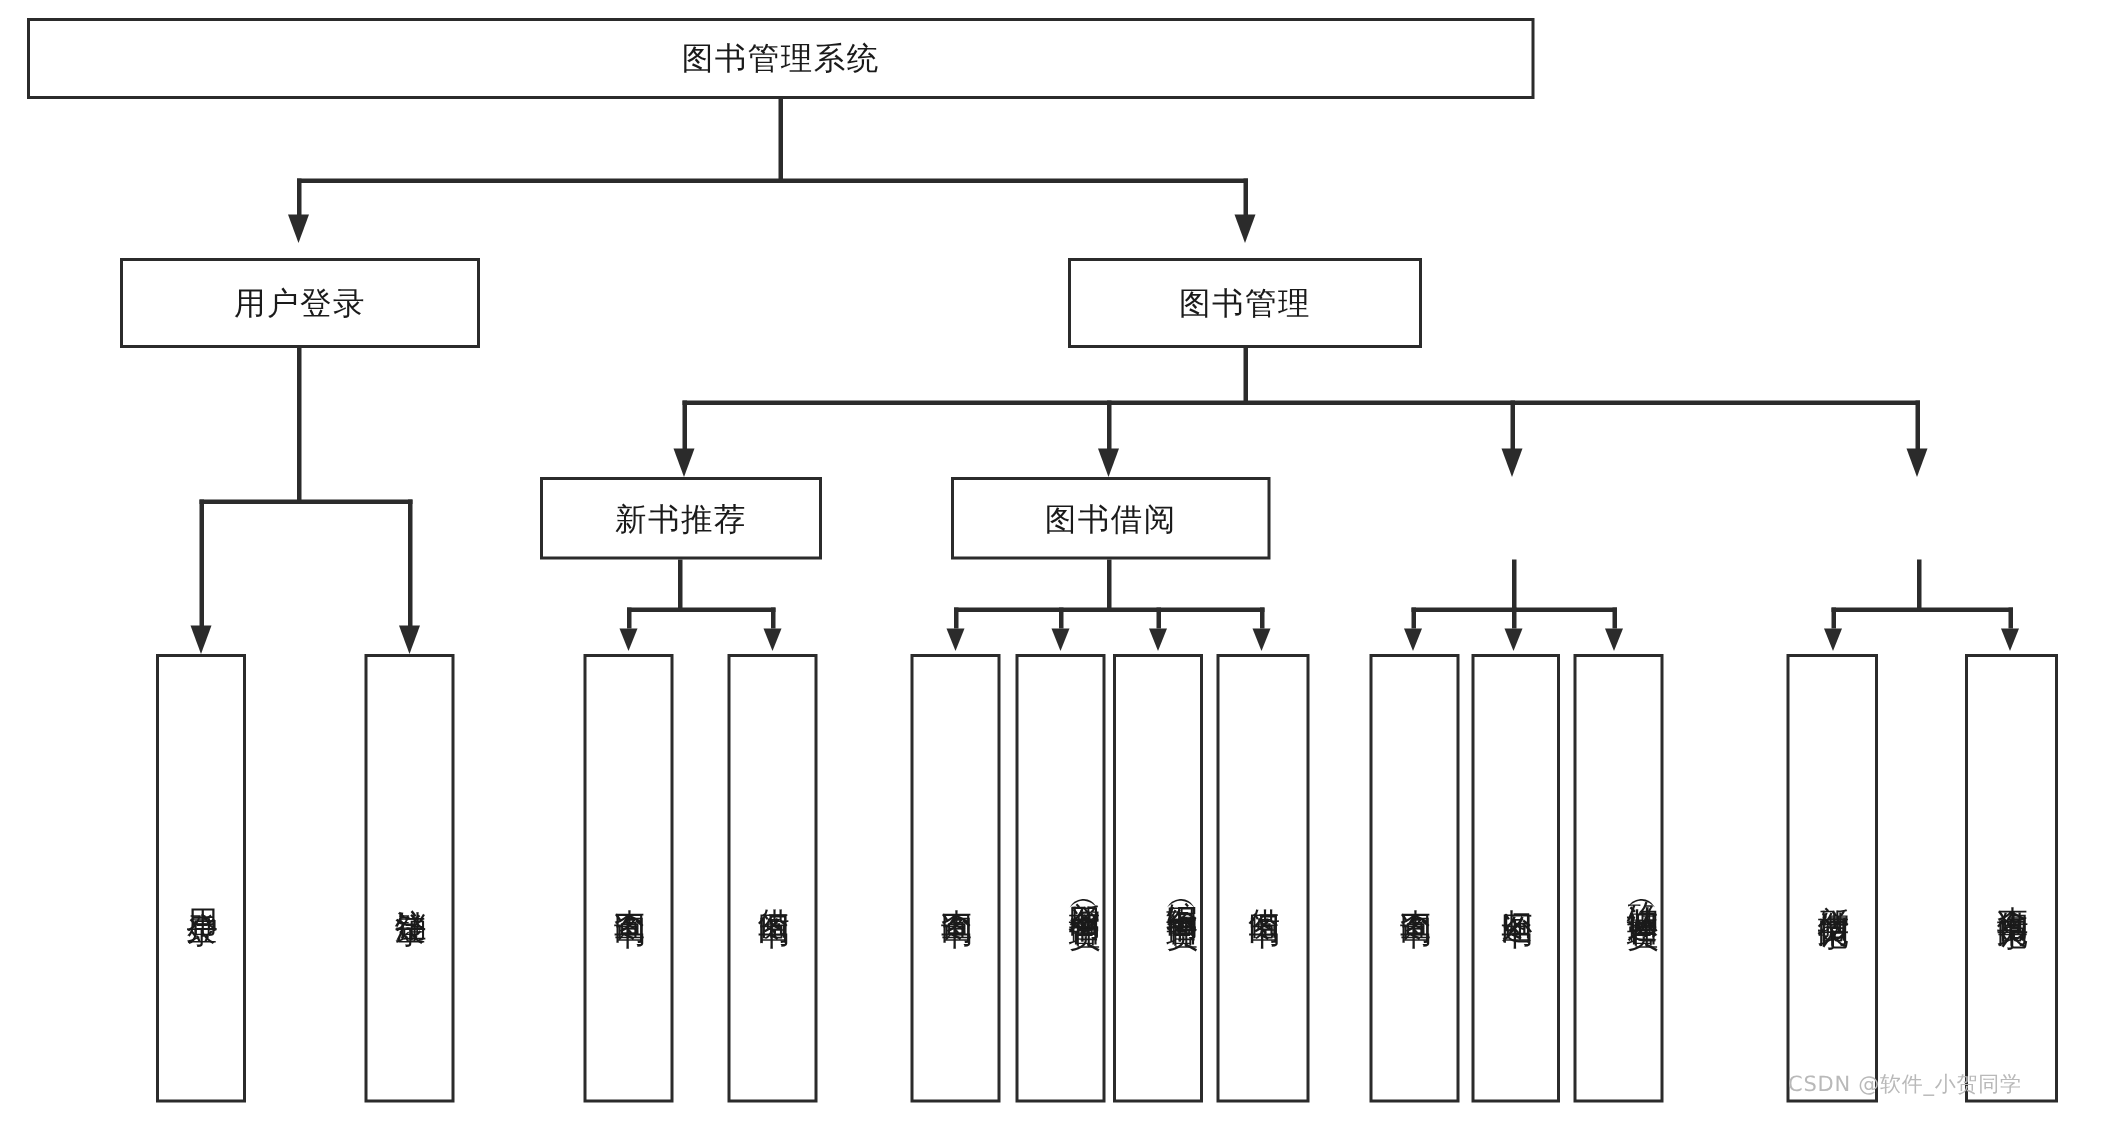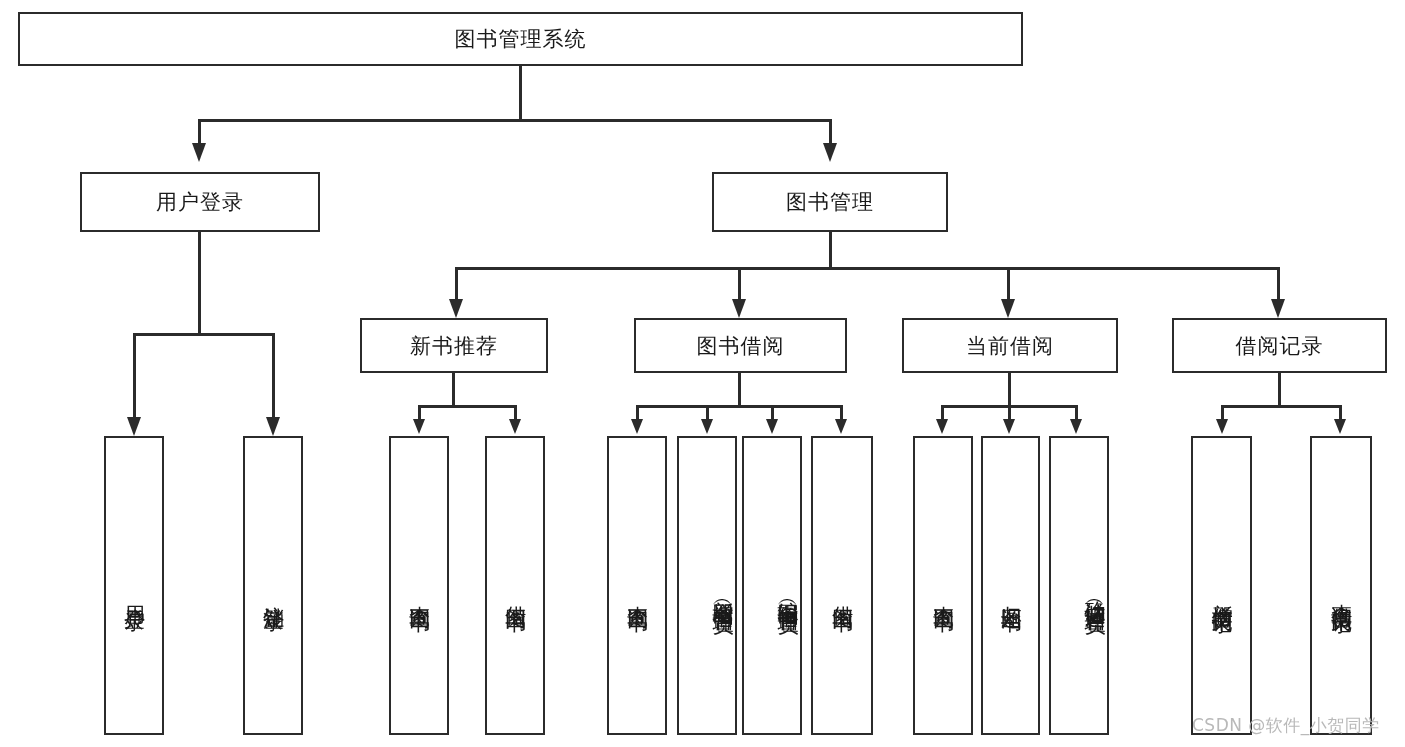--- a/index.html
+++ b/index.html
@@ -10,21 +10,21 @@
   .node.h{font-size:21px;letter-spacing:1px;}
   .node.v{writing-mode:vertical-rl;text-orientation:upright;font-size:21px;line-height:1.22;
           letter-spacing:2px;padding-top:14px;align-items:flex-start;justify-content:center;}
   .node.vmid{align-items:center;}
   .conn{position:absolute;background:#2b2b2b;}
   .vline{width:3px;}
   .hline{height:3px;}
   .arrow{position:absolute;width:0;height:0;border-left:7px solid transparent;
          border-right:7px solid transparent;border-top:19px solid #2b2b2b;}
   .arrow.small{border-left-width:6px;border-right-width:6px;border-top-width:15px;}
-  .wm{position:absolute;font-size:17px;color:#b9b9b9;letter-spacing:0.5px;white-space:nowrap;}
+  .wm{position:absolute;font-size:14px;color:#b9b9b9;letter-spacing:0.5px;white-space:nowrap;}
 </style>
 </head>
 <body>
 
 <div id="canvas">
 
   <div class="node h" style="left:18px;top:12px;width:1005px;height:54px;">
     <span>图书管理系统</span>
   </div>
 
@@ -58,26 +58,20 @@
   <div class="arrow" style="left:449px;top:299px;"></div>
   <div class="arrow" style="left:732px;top:299px;"></div>
   <div class="arrow" style="left:1001px;top:299px;"></div>
   <div class="arrow" style="left:1271px;top:299px;"></div>
 
   <div class="node h" style="left:634px;top:318px;width:213px;height:55px;">
     <span>图书借阅</span>
   </div>
   <div class="node h" style="left:360px;top:318px;width:188px;height:55px;">
     <span>新书推荐</span>
-  </div>
-  <div class="node h" style="left:902px;top:318px;width:216px;height:55px;">
-    <span>当前借阅</span>
-  </div>
-  <div class="node h" style="left:1172px;top:318px;width:215px;height:55px;">
-    <span>借阅记录</span>
   </div>
 
   <div class="conn vline" style="left:452px;top:373px;height:35px;"></div>
   <div class="conn hline" style="left:418px;top:405px;width:99px;"></div>
   <div class="conn vline" style="left:418px;top:405px;height:14px;"></div>
   <div class="conn vline" style="left:514px;top:405px;height:14px;"></div>
   <div class="arrow small" style="left:413px;top:419px;"></div>
   <div class="arrow small" style="left:509px;top:419px;"></div>
 
   <div class="conn vline" style="left:738px;top:373px;height:35px;"></div>

